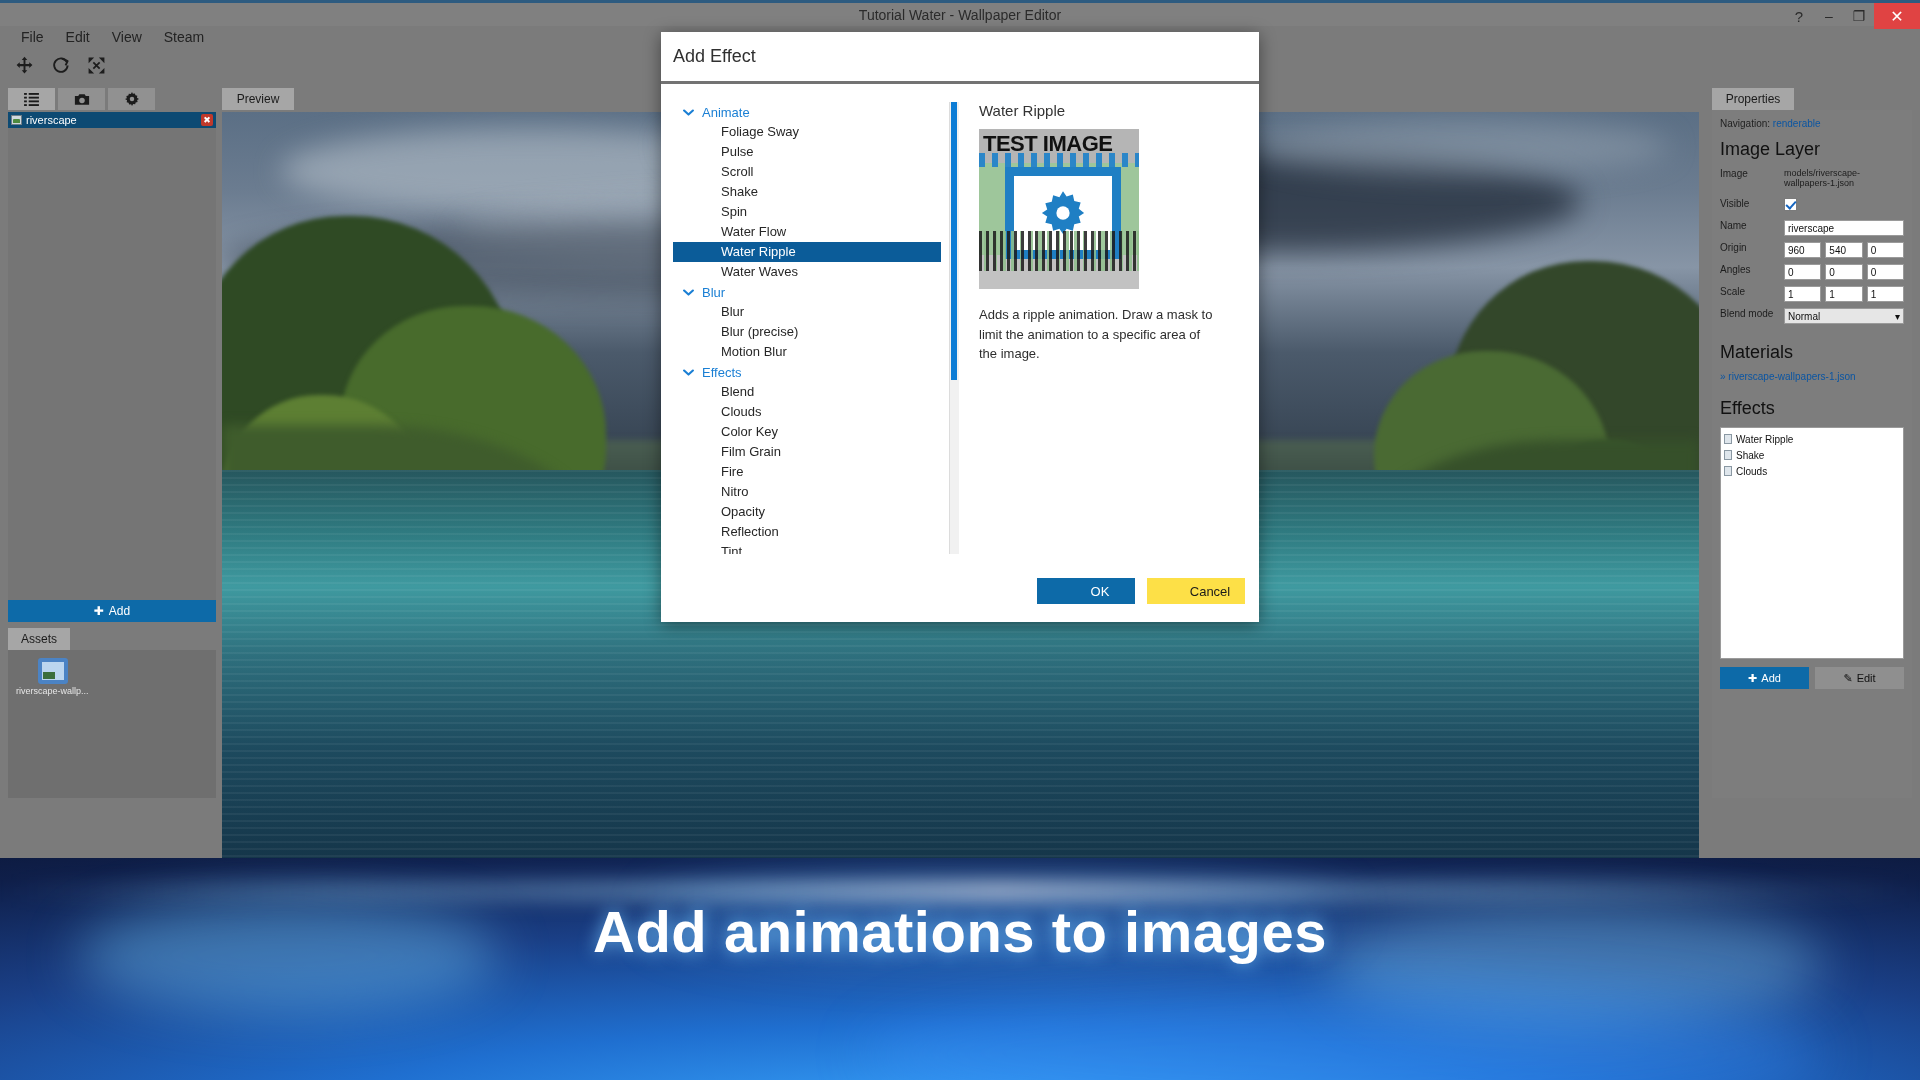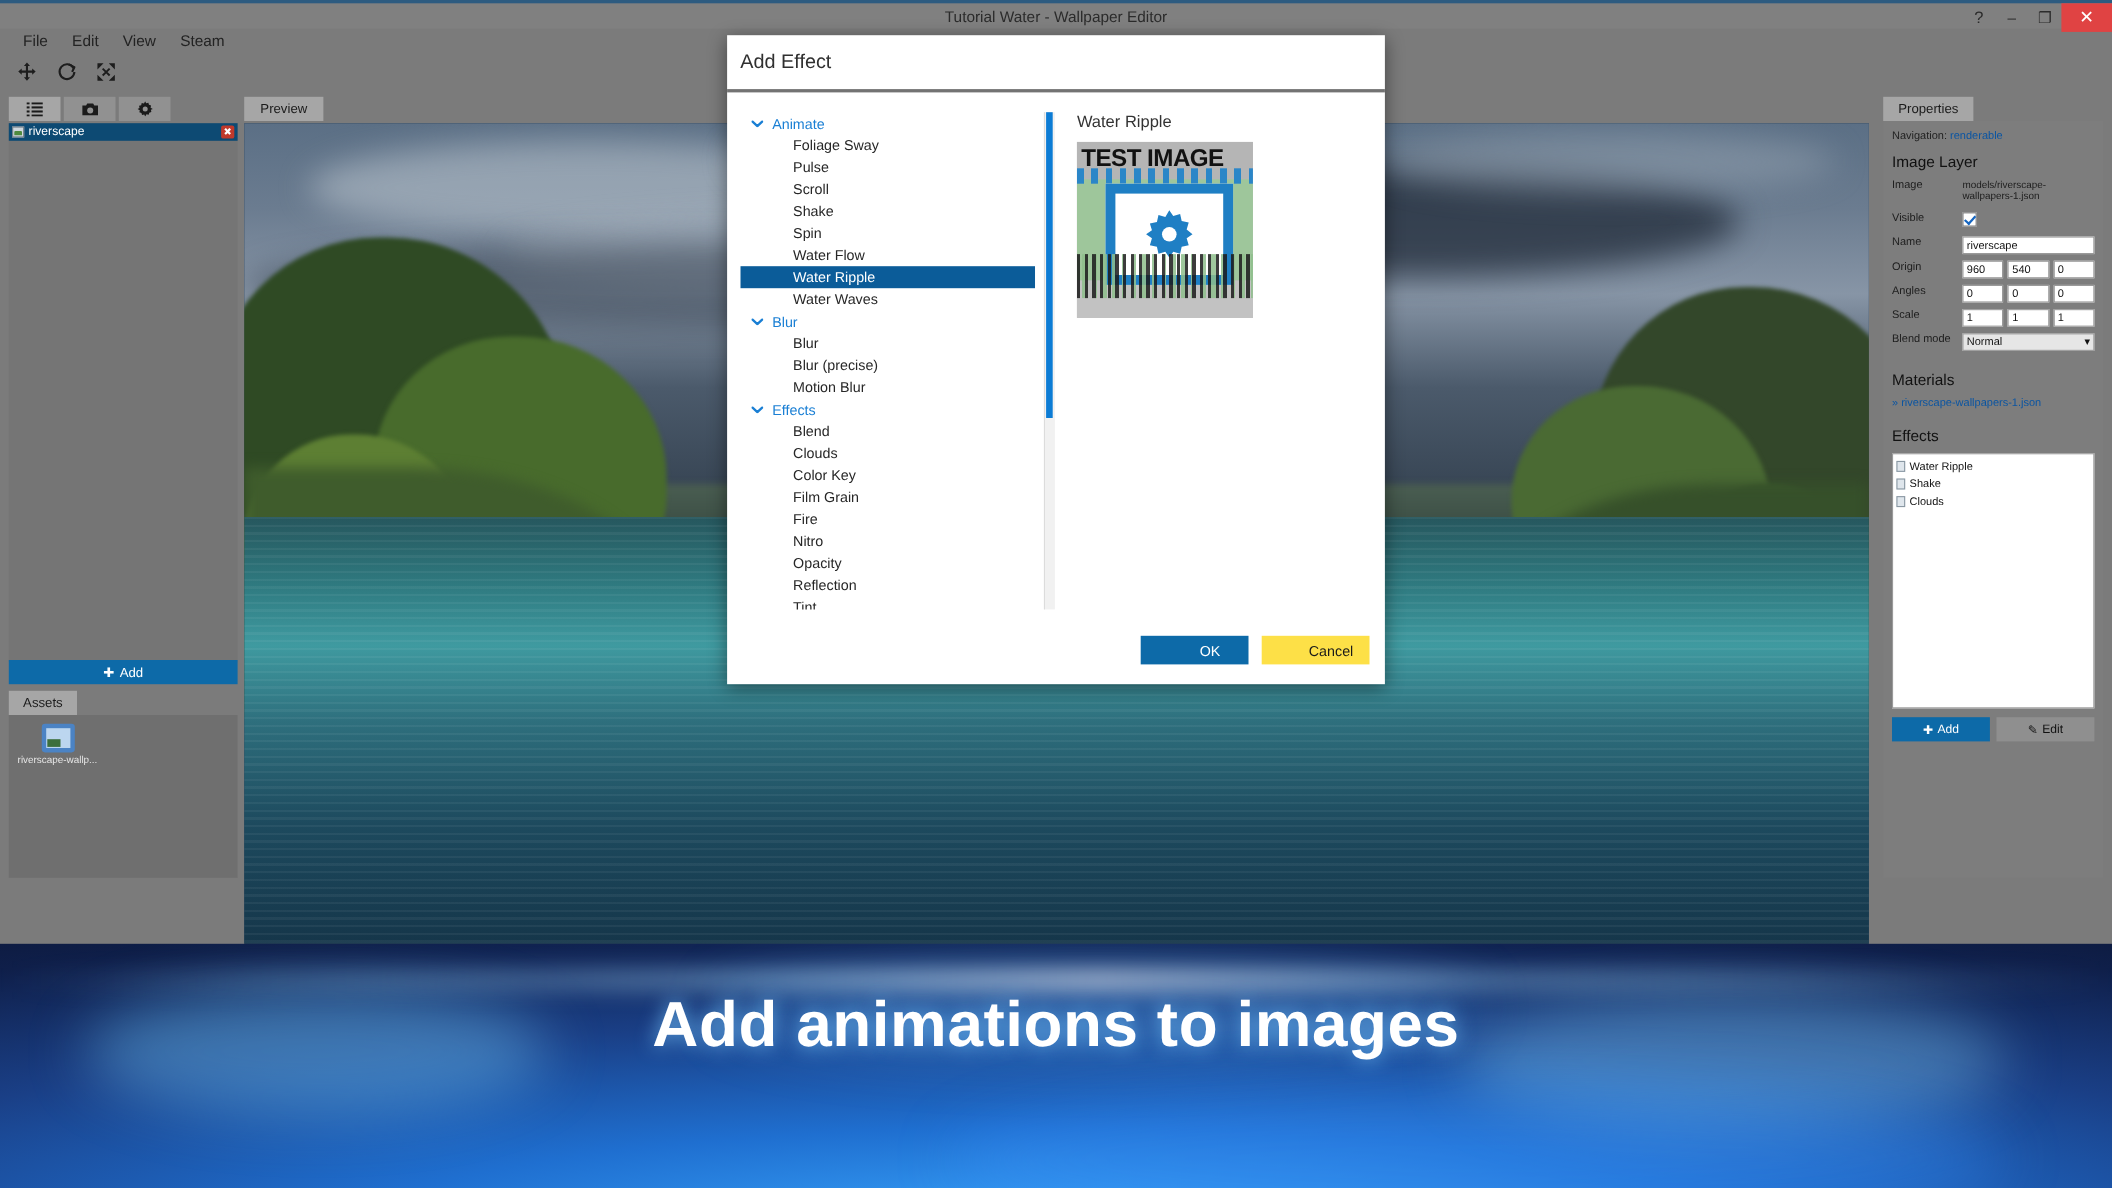--- a/index.html
+++ b/index.html
@@ -106,21 +106,21 @@
   .bank-r { position: absolute; right: 0; bottom: 26%; width: 24%; height: 30%;
     background: #36502a; filter: blur(6px); border-radius: 60% 0 0 0; }
 
   
   .props { position: absolute; left: 1712px; top: 88px; width: 200px; height: 710px; }
   .props-tab { width: 82px; height: 22px; background: #a6a6a6; color: #1b1b1b;
     font-size: 12px; display: flex; align-items: center; justify-content: center; }
   .props-body { background: #7d7d7d; height: 688px; padding: 8px 8px 0 8px; }
   .nav-line { font-size: 10px; color: #1f1f1f; margin-bottom: 10px; }
   .nav-line a { color: #0b55a2; text-decoration: none; }
-  .props-h { font-size: 14px; color: #111; margin: 4px 0 8px 0; }
+  .props-h { font-size: 18px; color: #111; margin: 4px 0 8px 0; }
   .prow { display: flex; align-items: flex-start; height: 18px; margin-bottom: 4px; gap: 4px; }
   .plabel { width: 60px; font-size: 10px; color: #1d1d1d; flex: 0 0 auto; }
   .pval { font-size: 9px; color: #1d1d1d; line-height: 1.15; }
   .pinput { height: 16px; background: #fff; border: 1px solid #9a9a9a;
     font-size: 10px; color: #111; padding: 0 3px; display: flex; align-items: center; }
   .pinput.w-full { flex: 1 1 auto; }
   .pinput.w3 { flex: 1 1 0; min-width: 0; }
   .pcheck { width: 13px; height: 13px; background: #fff; border: 1px solid #7a7a7a;
     position: relative; }
   .pcheck::after { content: ""; position: absolute; left: 3px; top: 0px;
@@ -474,20 +474,21 @@
           <div class="dt-ripple"></div>
           <div class="dt-frame">
             <svg class="dt-gear" viewBox="0 0 64 64" fill="#1f7fc4">
               <path d="M32 4l4.6 6.8 8-2.4 1.8 8.2 8.2 1.8-2.4 8L59 32l-6.8 4.6 2.4 8-8.2 1.8-1.8 8.2-8-2.4L32 59l-4.6-6.8-8 2.4-1.8-8.2-8.2-1.8 2.4-8L5 32l6.8-4.6-2.4-8 8.2-1.8 1.8-8.2 8 2.4L32 4z"></path>
               <circle cx="32" cy="32" r="8.5" fill="#fff"></circle>
             </svg>
           </div>
           <div class="dt-noise"></div>
           <div class="dt-word">TEST IMAGE</div>
         </div>
+        <div class="det-desc">Adds a ripple animation. Draw a mask to limit the animation to a specific area of the image.</div>
       </div>
     </div>
     <div class="modal-foot">
       <div class="mbtn ok">OK</div>
       <div class="mbtn cancel">Cancel</div>
     </div>
   </div>
 
 </div>
 

